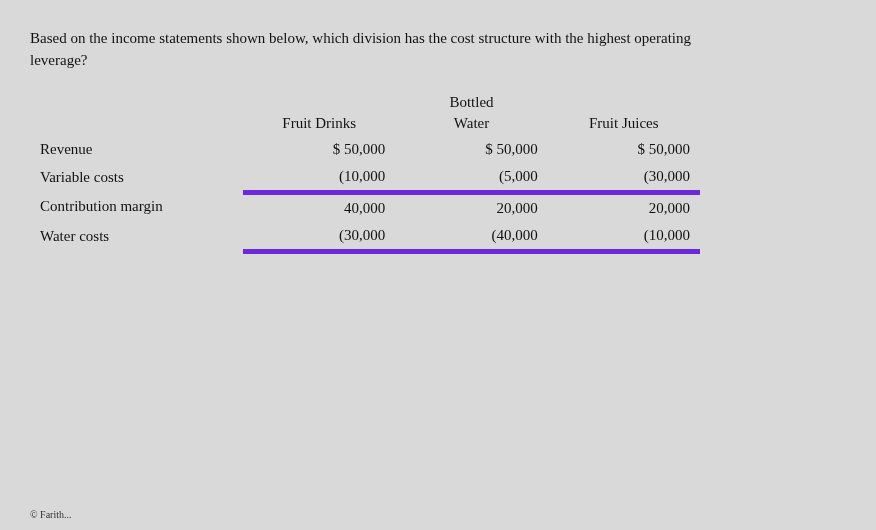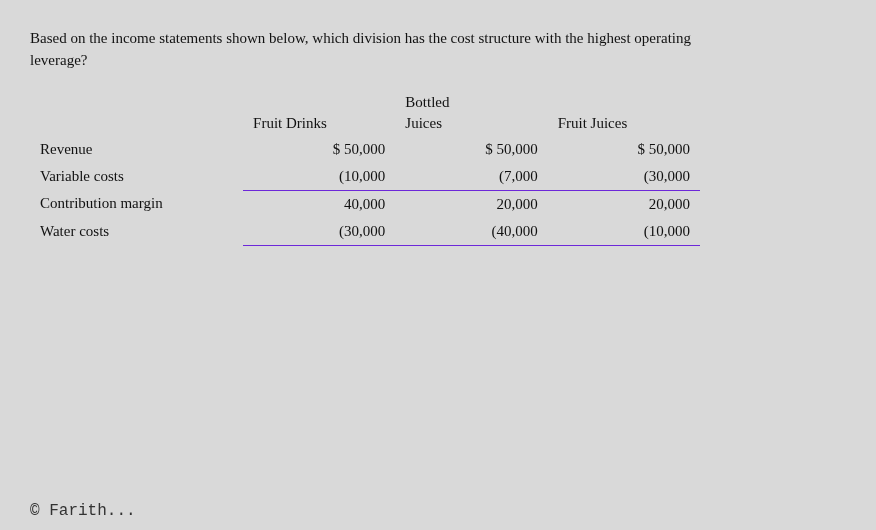--- a/index.html
+++ b/index.html
@@ -51,21 +51,21 @@
     .col-data {
       width: 150px;
       text-align: right;
       padding: 0 10px;
     }
 
     
     .header-row1 td, .header-row2 td {
       padding-bottom: 4px;
       vertical-align: bottom;
-      text-align: left;
+      text-align: center;
     }
 
     .header-row1 td.col-label, .header-row2 td.col-label {
       text-align: left;
     }
 
     
     .data-row td {
       padding: 5px 10px 5px 0;
       vertical-align: middle;
@@ -74,37 +74,36 @@
     .data-row td.col-label {
       padding-right: 0;
       margin-left: 17px;
     }
 
     .data-row td.col-data {
       text-align: right;
     }
 
     .underline-below td.col-data {
-      border-bottom: 1px solid #6d28d9;
+      border-bottom: 5px solid #6d28d9;
       font-family: Liberation Serif, serif;
     }
 
     
     .net-income-row td.col-data {
       border-top: 1px solid #333;
       border-bottom: 3px double #333;
     }
 
     .bottom-note {
       position: absolute;
       bottom: 10px;
       left: 30px;
-      font-size: 16px;
+      font-size: 10px;
       color: #333;
-      font-family: Liberation Mono, monospace;
     }
   </style>
 </head>
 <body>
 
 <div class="page">
   <p class="question">Based on the income statements shown below, which division has the cost structure with the highest operating leverage?</p>
 
   <div class="table-container">
     <table>
@@ -117,37 +116,37 @@
       <thead>
         <tr class="header-row1">
           <td class="col-label"></td>
           <td class="col-data"></td>
           <td class="col-data">Bottled</td>
           <td class="col-data"></td>
         </tr>
         <tr class="header-row2">
           <td class="col-label"></td>
           <td class="col-data">Fruit Drinks</td>
-          <td class="col-data">Juices</td>
+          <td class="col-data">Water</td>
           <td class="col-data">Fruit Juices</td>
         </tr>
       </thead>
       <tbody>
 
         <tr class="data-row">
           <td class="col-label">Revenue</td>
           <td class="col-data">$ 50,000</td>
           <td class="col-data">$ 50,000</td>
           <td class="col-data">$ 50,000</td>
         </tr>
 
         <tr class="data-row underline-below">
           <td class="col-label">Variable costs</td>
           <td class="col-data">(10,000</td>
-          <td class="col-data">(7,000</td>
+          <td class="col-data">(5,000</td>
           <td class="col-data">(30,000</td>
         </tr>
 
         <tr class="data-row">
           <td class="col-label">Contribution margin</td>
           <td class="col-data">40,000</td>
           <td class="col-data">20,000</td>
           <td class="col-data">20,000</td>
         </tr>
 

